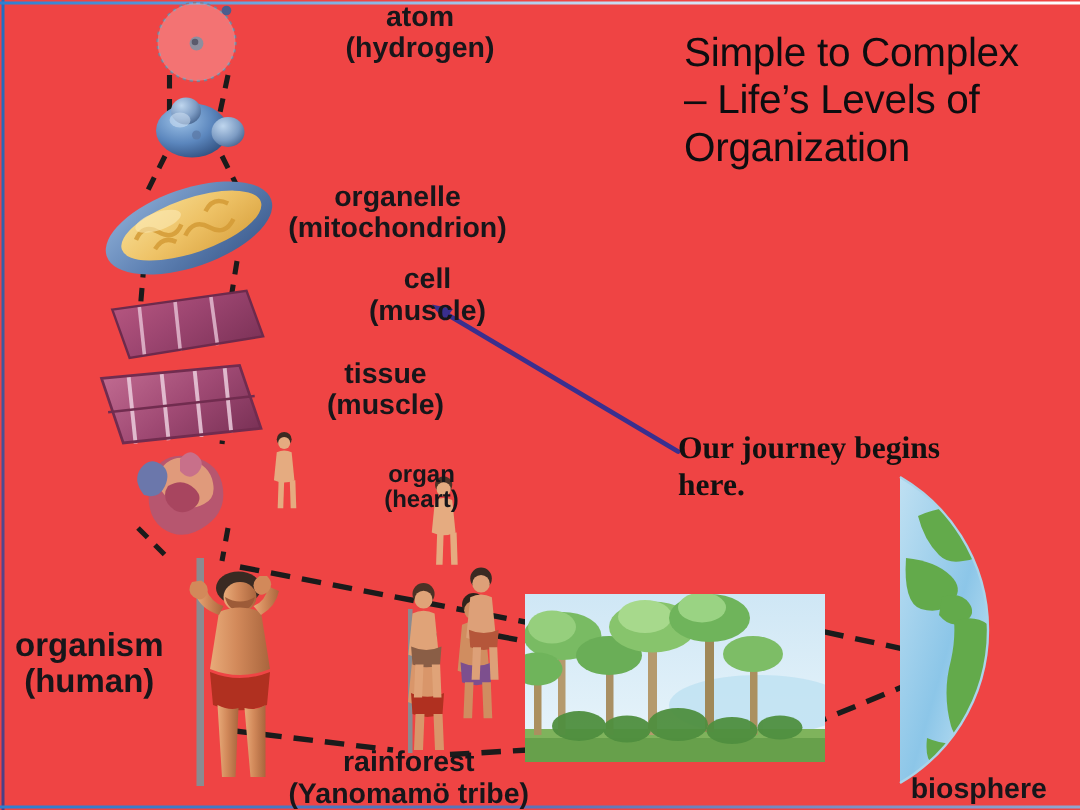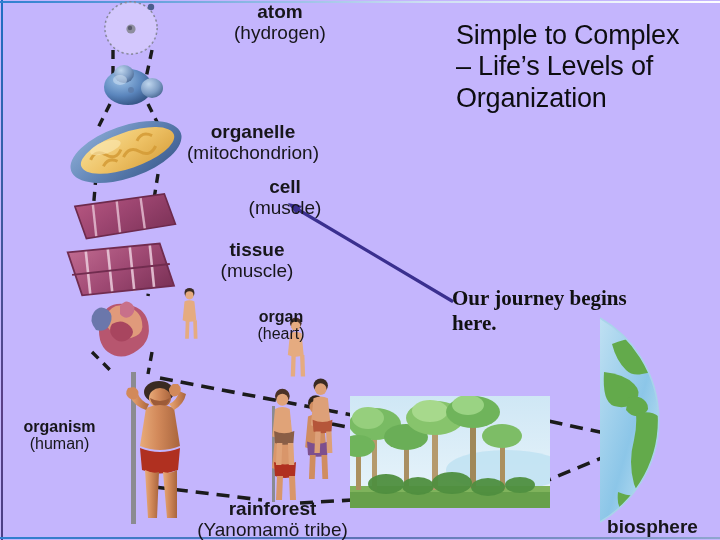--- a/index.html
+++ b/index.html
@@ -2,35 +2,35 @@
 <html><head>
 <meta charset="utf-8">
 <style>
   html,body{margin:0;padding:0;background:#ffffff;}
   body{
     font-family:"Liberation Sans", sans-serif;
     width:720px;height:540px;overflow:hidden;
   }
   #slide{
     position:relative;width:720px;height:540px;
-    background:#c4b5fd;
+    background:#ef4444;
     overflow:hidden;
   }
   
   .edge-left{position:absolute;left:1px;top:0;width:2px;height:540px;
     background:linear-gradient(to bottom,#1f6fc4 0%,#3d5a9e 40%,#5a3f86 75%,#4a3f86 100%);}
   .edge-top{position:absolute;left:0;top:1px;width:720px;height:2px;
     background:linear-gradient(to right,#2f7fd0 0%,#cfe0f2 60%,#ffffff 100%);}
   .edge-bottom{position:absolute;left:0;bottom:1px;width:720px;height:2px;
     background:linear-gradient(to right,#2f7fd0 0%,#5d73b5 50%,#8fa6cf 100%);}
 
   
   .lvl{position:absolute;color:#17161a;line-height:1.08;white-space:nowrap;}
   .lvl .b{font-weight:bold;display:block;}
-  .lvl .p{font-weight:normal;display:block;}
+  .lvl .p{font-weight:bold;display:block;}
   .lvl.ca{text-align:center;}
 
   
   #title{
     position:absolute;left:456px;top:20px;width:240px;
     font-size:27px;font-weight:normal;line-height:1.16;
     color:#0d0d10;letter-spacing:-.2px;
   }
   #journey{
     position:absolute;left:452px;top:286px;width:200px;
@@ -309,41 +309,41 @@
   </svg>
 
   <div class="lvl ca" style="left:200px;top:2px;width:160px;font-size:19px;">
     <span class="b">atom</span>
     <span class="p">(hydrogen)</span>
   </div>
 
   <div class="lvl ca" style="left:195px;top:57px;width:160px;font-size:19px;">
   </div>
 
-  <div class="lvl ca" style="left:158px;top:122px;width:190px;font-size:19px;">
+  <div class="lvl ca" style="left:170px;top:122px;width:190px;font-size:19px;">
     <span class="b">organelle</span>
     <span class="p">(mitochondrion)</span>
   </div>
 
   <div class="lvl ca" style="left:215px;top:177px;width:140px;font-size:19px;">
     <span class="b">cell</span>
     <span class="p">(muscle)</span>
   </div>
 
   <div class="lvl ca" style="left:182px;top:240px;width:150px;font-size:19px;">
     <span class="b">tissue</span>
     <span class="p">(muscle)</span>
   </div>
 
   <div class="lvl ca" style="left:206px;top:308px;width:150px;font-size:16px;">
     <span class="b">organ</span>
     <span class="p">(heart)</span>
   </div>
 
-  <div class="lvl ca" style="left:2px;top:418px;width:115px;font-size:16px;">
+  <div class="lvl ca" style="left:2px;top:418px;width:115px;font-size:22px;">
     <span class="b">organism</span>
     <span class="p">(human)</span>
   </div>
 
   <div class="lvl ca" style="left:185px;top:499px;width:175px;font-size:19px;">
     <span class="b">rainforest</span>
     <span class="p">(Yanomamö tribe)</span>
   </div>
 
 

